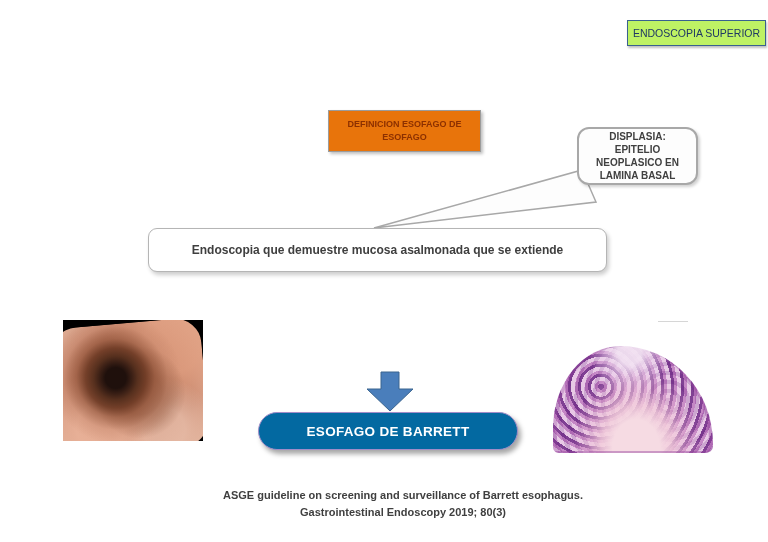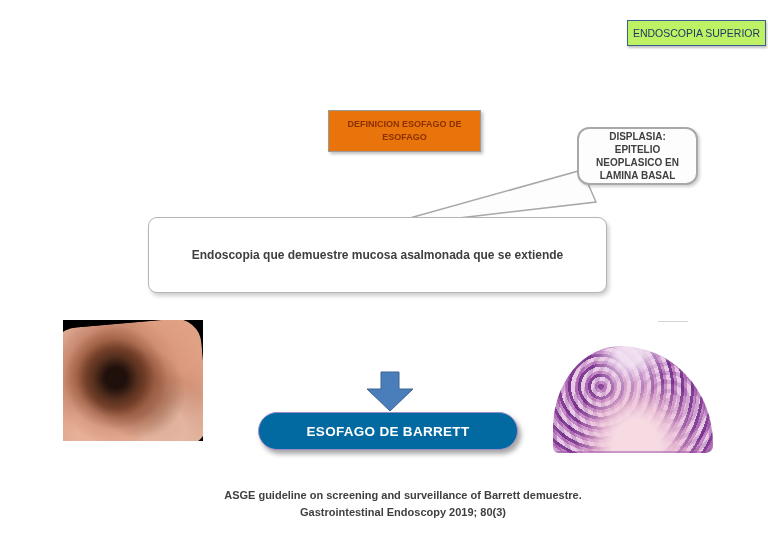--- a/index.html
+++ b/index.html
@@ -37,21 +37,21 @@
   .callout {
     position:absolute; left:577px; top:127px; width:121px; height:58px;
     background:#fdfdfd; border:2px solid #a8a8a8; border-radius:12px;
     box-shadow:2px 2px 3px rgba(0,0,0,.18);
     display:flex; flex-direction:column; align-items:center; justify-content:center;
     font-size:10px; font-weight:bold; color:#404040; line-height:1.32; text-align:center;
   }
 
   
   .def-box {
-    position:absolute; left:148px; top:217px; width:459px; height:76px;
+    position:absolute; left:148px; top:228px; width:459px; height:44px;
     background:#ffffff; border:1.5px solid #b5b5b5; border-radius:9px;
     box-shadow:2px 3px 4px rgba(0,0,0,.2);
     display:flex; flex-direction:column; align-items:center; justify-content:center;
     font-size:12px; font-weight:bold; color:#3f3f3f; line-height:1.5; text-align:center;
   }
   .def-box div { white-space:nowrap; }
 
   
   .star { position:absolute; left:340px; top:291px; width:102px; height:78px; }
   .star svg { position:absolute; inset:0; width:100%; height:100%; }
@@ -142,17 +142,17 @@
   <div class="result-pill">ESOFAGO DE BARRETT</div>
 
   <div class="endoscopy">
     <div class="photo"></div>
   </div>
 
   <div class="histology"></div>
   <div class="hairline"></div>
 
   <div class="citation">
-    <div>ASGE  guideline on screening and surveillance of Barrett demuestre.</div>
+    <div>ASGE  guideline on screening and surveillance of Barrett esophagus.</div>
     <div>Gastrointestinal Endoscopy 2019; 80(3)</div>
   </div>
 
 </div>
 
 </body></html>

